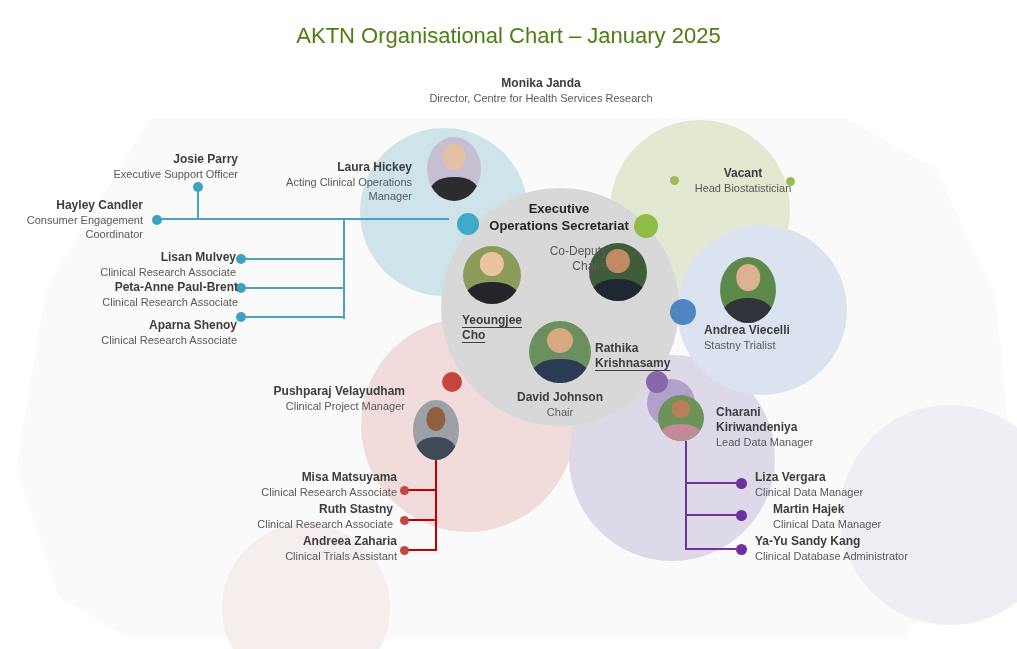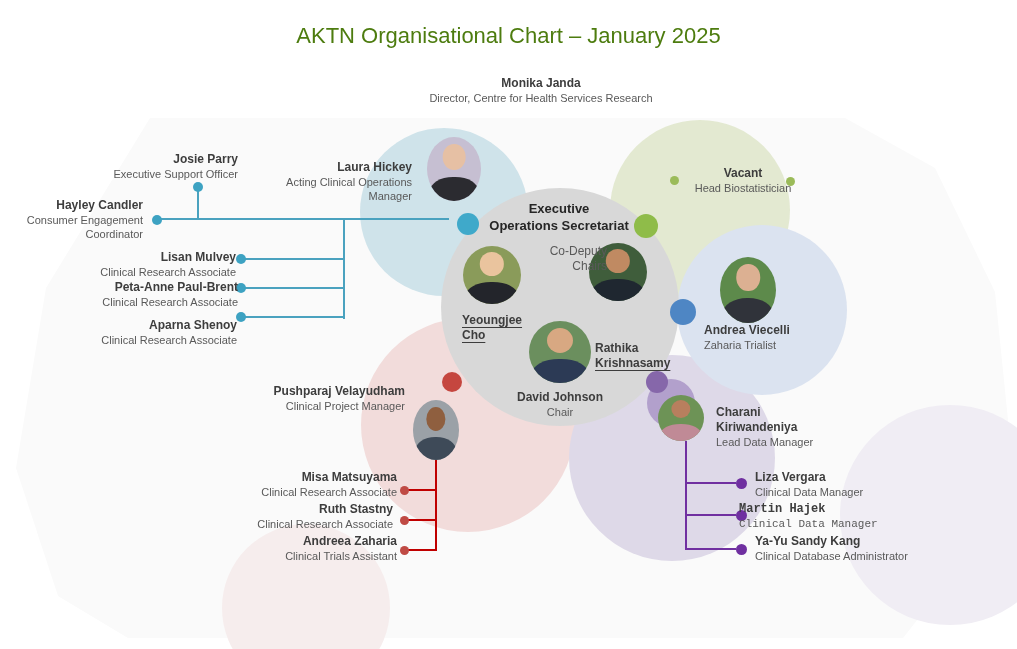--- a/index.html
+++ b/index.html
@@ -166,21 +166,21 @@
     <span class="name">Rathika</span>
     <span class="name wavy">Krishnasamy</span>
   </div>
   <div class="pb ctr" style="left:500px;top:390px;width:120px;">
     <span class="name">David Johnson</span>
     <span class="role">Chair</span>
   </div>
 
   <div class="pb" style="left:704px;top:323px;width:130px;">
     <span class="name">Andrea Viecelli</span>
-    <span class="role">Zaharia Trialist</span>
+    <span class="role">Stastny Trialist</span>
   </div>
 
   <div class="pb ra" style="right:612px;top:384px;width:170px;text-align:right;">
     <span class="name">Pushparaj Velayudham</span>
     <span class="role">Clinical Project Manager</span>
   </div>
   <div class="pb ra" style="right:620px;top:470px;width:180px;">
     <span class="name">Misa Matsuyama</span>
     <span class="role">Clinical Research Associate</span>
   </div>
@@ -194,21 +194,21 @@
   </div>
 
   <div class="pb ra" style="right:620px;top:534px;width:180px;">
     <span class="name">Andreea Zaharia</span>
     <span class="role">Clinical Trials Assistant</span>
   </div>
   <div class="pb" style="left:755px;top:470px;width:190px;">
     <span class="name">Liza Vergara</span>
     <span class="role">Clinical Data Manager</span>
   </div>
-  <div class="pb" style="left:739px;top:502px;width:190px;font-family:Liberation Mono, monospace;">
+  <div class="pb" style="left:773px;top:502px;width:190px;">
     <span class="name">Martin Hajek</span>
     <span class="role">Clinical Data Manager</span>
   </div>
   <div class="pb" style="left:755px;top:534px;width:200px;">
     <span class="name">Ya-Yu Sandy Kang</span>
     <span class="role">Clinical Database Administrator</span>
   </div>
 
 </div>
 

